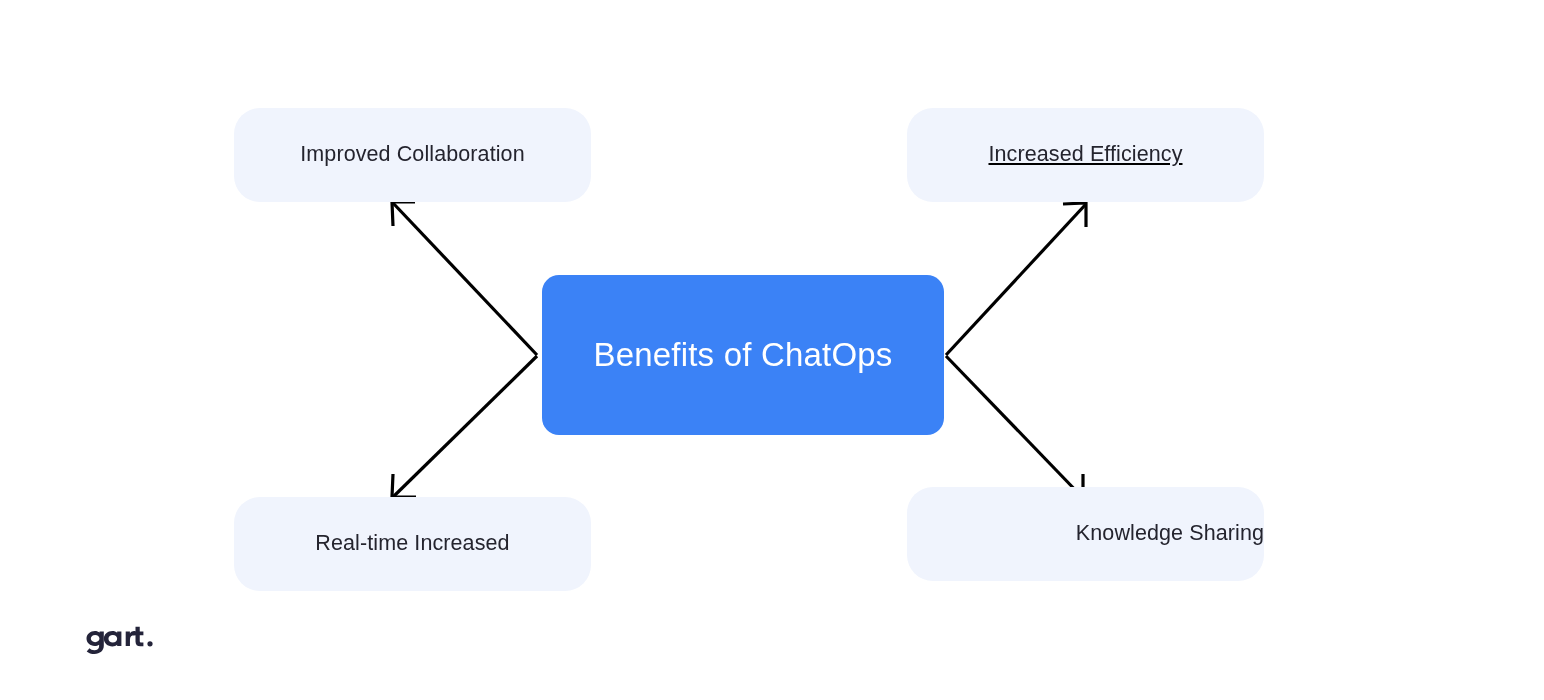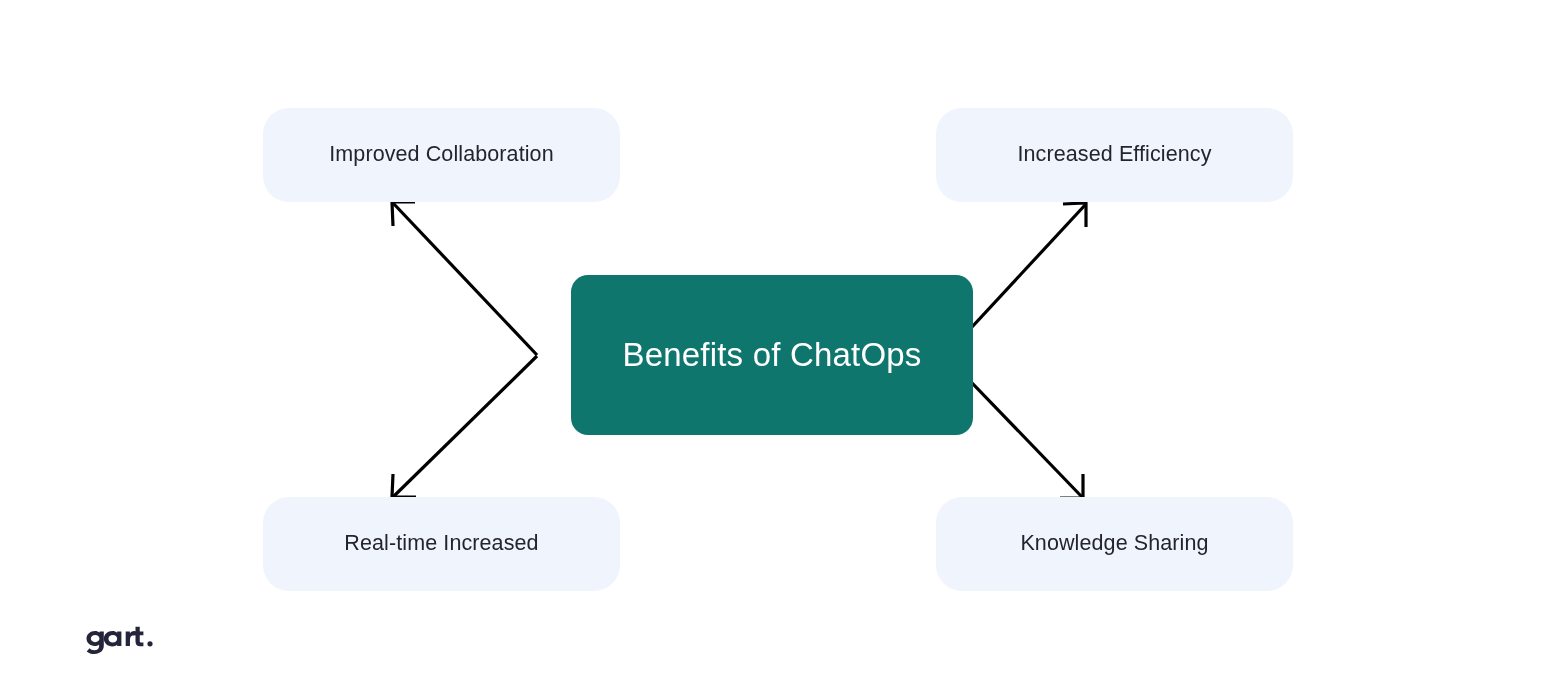--- a/index.html
+++ b/index.html
@@ -30,54 +30,53 @@
     height: 700px;
     pointer-events: none;
   }
   .node {
     position: absolute;
     box-sizing: border-box;
     display: flex;
     align-items: center;
     justify-content: center;
     text-align: center;
-    margin-left: 29px;
   }
   .node-leaf {
     background: #f0f4fd;
     border-radius: 26px;
     width: 357px;
     height: 94px;
   }
   .node-leaf .node-label {
     color: #24242e;
     font-size: 21.5px;
     font-weight: 400;
     letter-spacing: 0.1px;
     line-height: 1.2;
   }
   .node-center {
-    background: #0f766e;
+    background: #3b82f6;
     border-radius: 17px;
     width: 402px;
     height: 160px;
     left: 542px;
     top: 275px;
   }
   .node-center .node-label {
     color: #ffffff;
     font-size: 33px;
     font-weight: 400;
     letter-spacing: 0.2px;
     line-height: 1.2;
   }
   #node-improved-collaboration { left: 234px; top: 108px; }
   #node-real-time-visibility  { left: 234px; top: 497px; }
-  #node-increased-efficiency  { left: 907px; top: 108px; }
-  #node-knowledge-sharing     { left: 907px; top: 497px; }
+  #node-increased-efficiency  { left: 907px; top: 108px; text-decoration: underline; }
+  #node-knowledge-sharing     { left: 907px; top: 487px; justify-content: flex-end; }
 
   #brand-logo {
     position: absolute;
     left: 80px;
     top: 622px;
     width: 96px;
     height: 34px;
   }
   #brand-logo svg { display: block; }
 </style>

